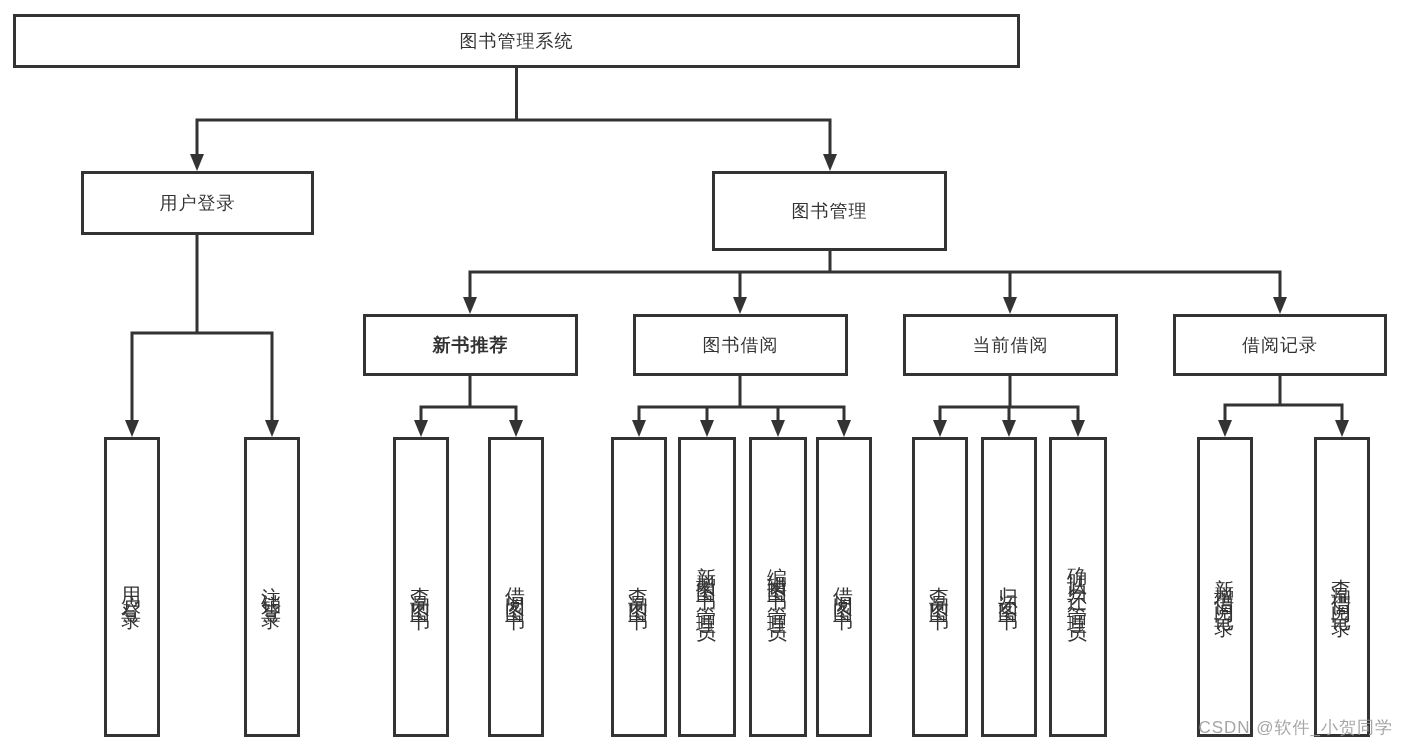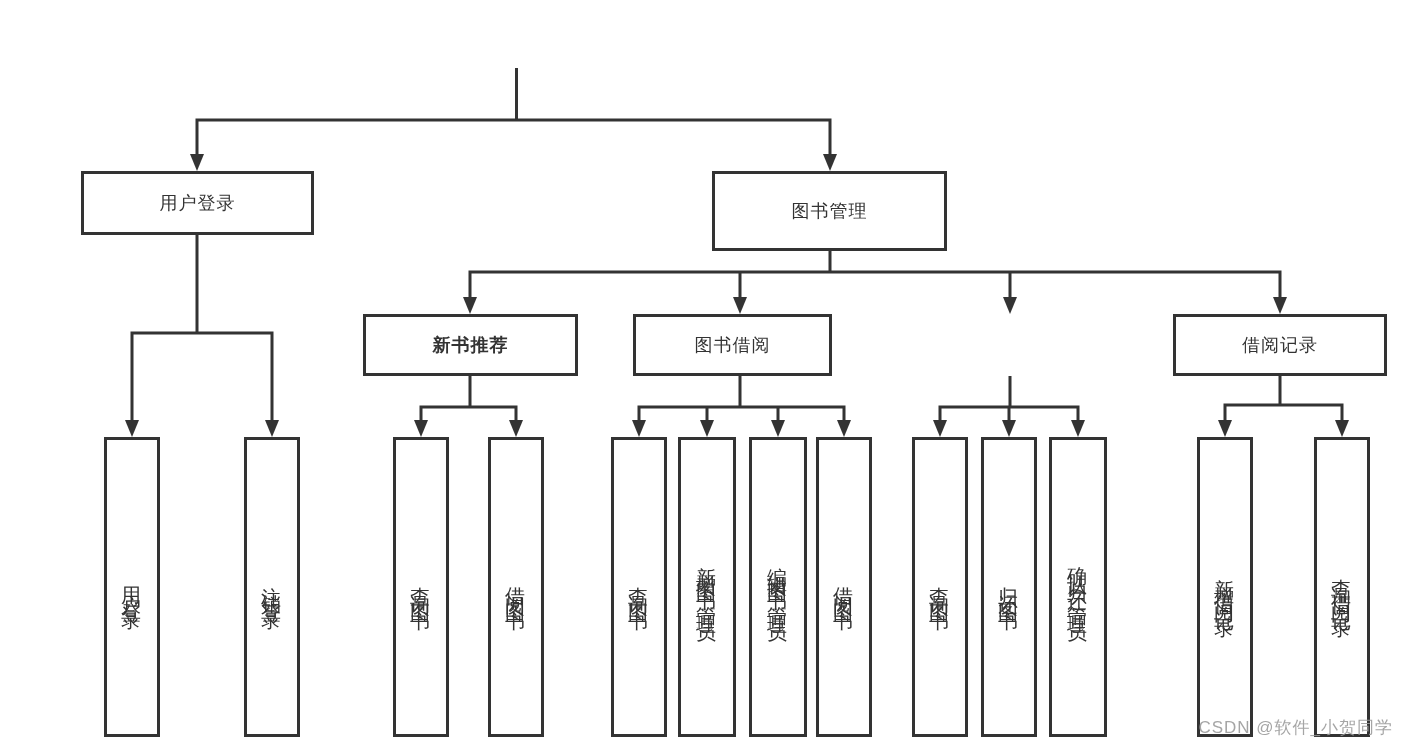--- a/index.html
+++ b/index.html
@@ -94,26 +94,28 @@
       <polygon points="1071,420 1085,420 1078,437" fill="#333333" stroke="none"></polygon>
     </g>
 
     <g>
       <path d="M1280 376 V406.5 M1223.5 405 H1343.5 M1225 405 V424 M1342 405 V424"></path>
       <polygon points="1218,420 1232,420 1225,437" fill="#333333" stroke="none"></polygon>
       <polygon points="1335,420 1349,420 1342,437" fill="#333333" stroke="none"></polygon>
     </g>
   </svg>
 
+  <div class="node hbox" style="left:13px; top:14px; width:1007px; height:54px;">图书管理系统</div>
 
   <div class="node hbox" style="left:81px; top:171px; width:233px; height:64px;">用户登录</div>
   <div class="node hbox" style="left:712px; top:171px; width:235px; height:80px;">图书管理</div>
 
   <div class="node hbox" style="left:363px; top:314px; width:215px; height:62px;font-weight:bold;">新书推荐</div>
-  <div class="node hbox" style="left:633px; top:314px; width:199px; height:62px;">图书借阅</div>
+  <div class="node hbox" style="left:633px; top:314px; width:215px; height:62px;">图书借阅</div>
+  <div class="node hbox" style="left:903px; top:314px; width:215px; height:62px;">当前借阅</div>
   <div class="node hbox" style="left:1173px; top:314px; width:214px; height:62px;">借阅记录</div>
 
   <div class="node vbox" style="left:104px; top:437px; width:56px; height:300px;">
     <span>用户登录</span>
   </div>
   <div class="node vbox" style="left:244px; top:437px; width:56px; height:300px;">
     <span>注销登录</span>
   </div>
 
   <div class="node vbox" style="left:393px; top:437px; width:56px; height:300px;">

